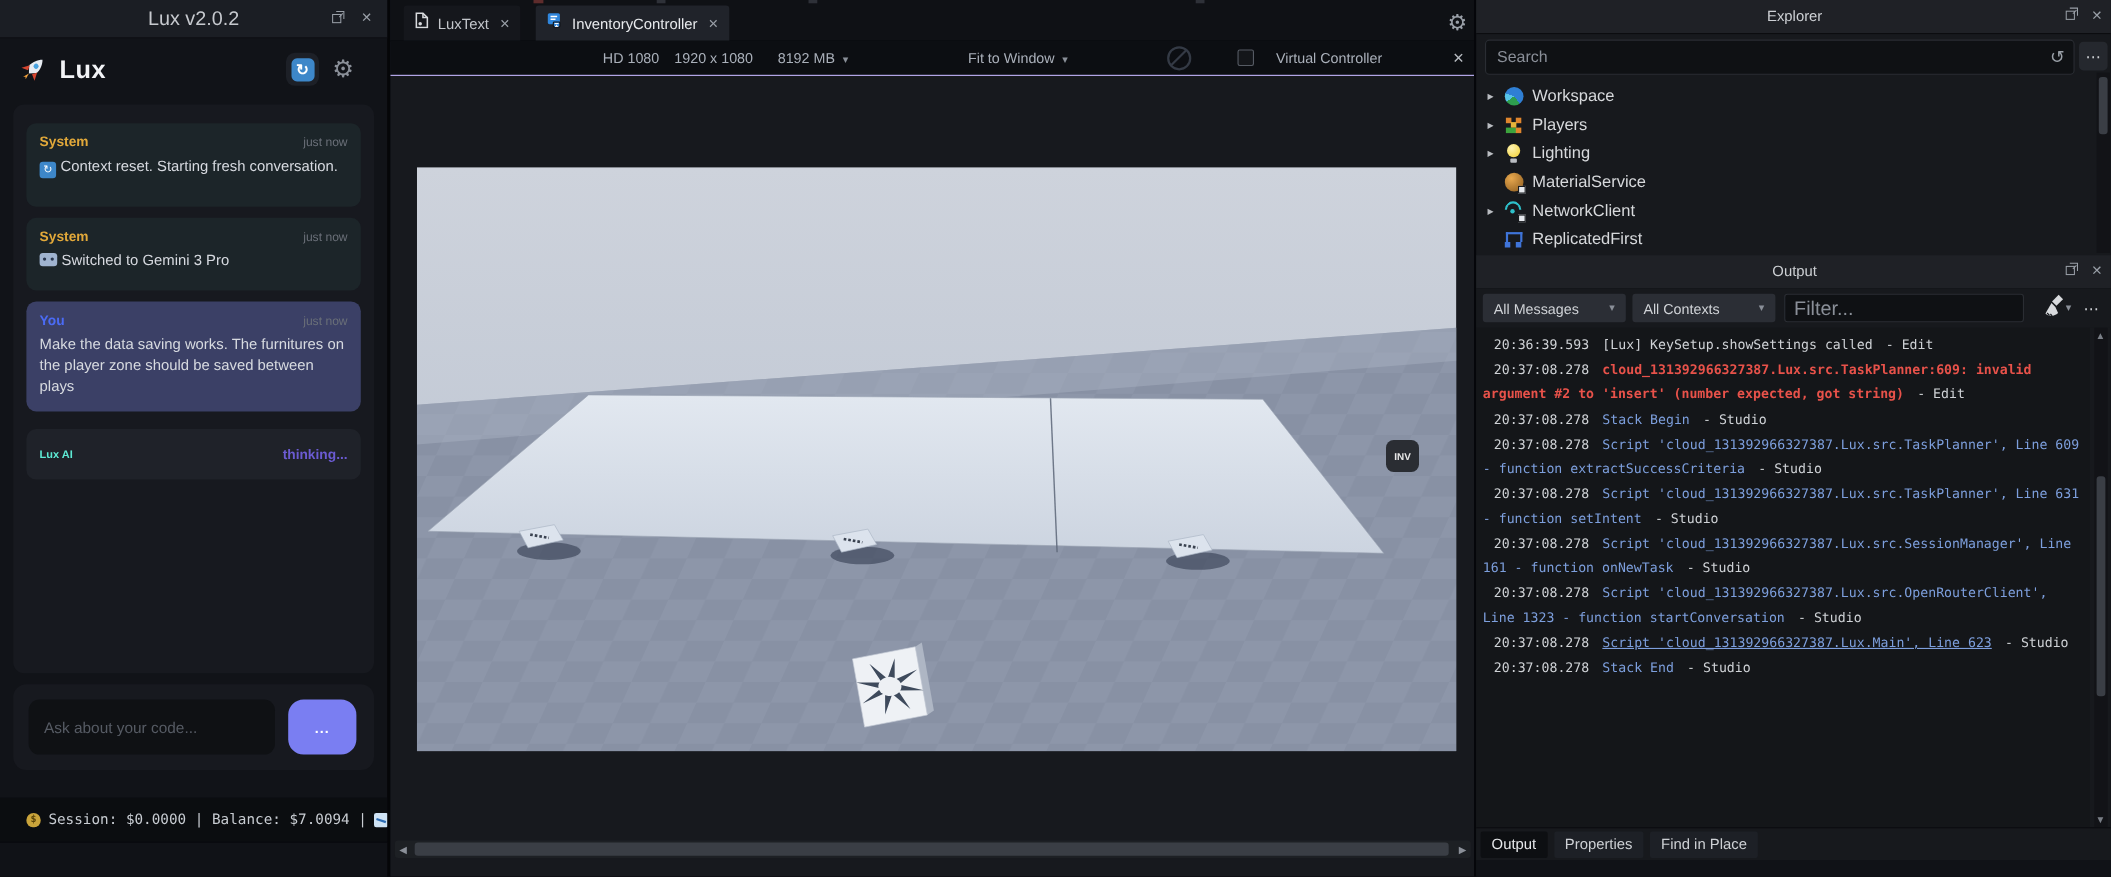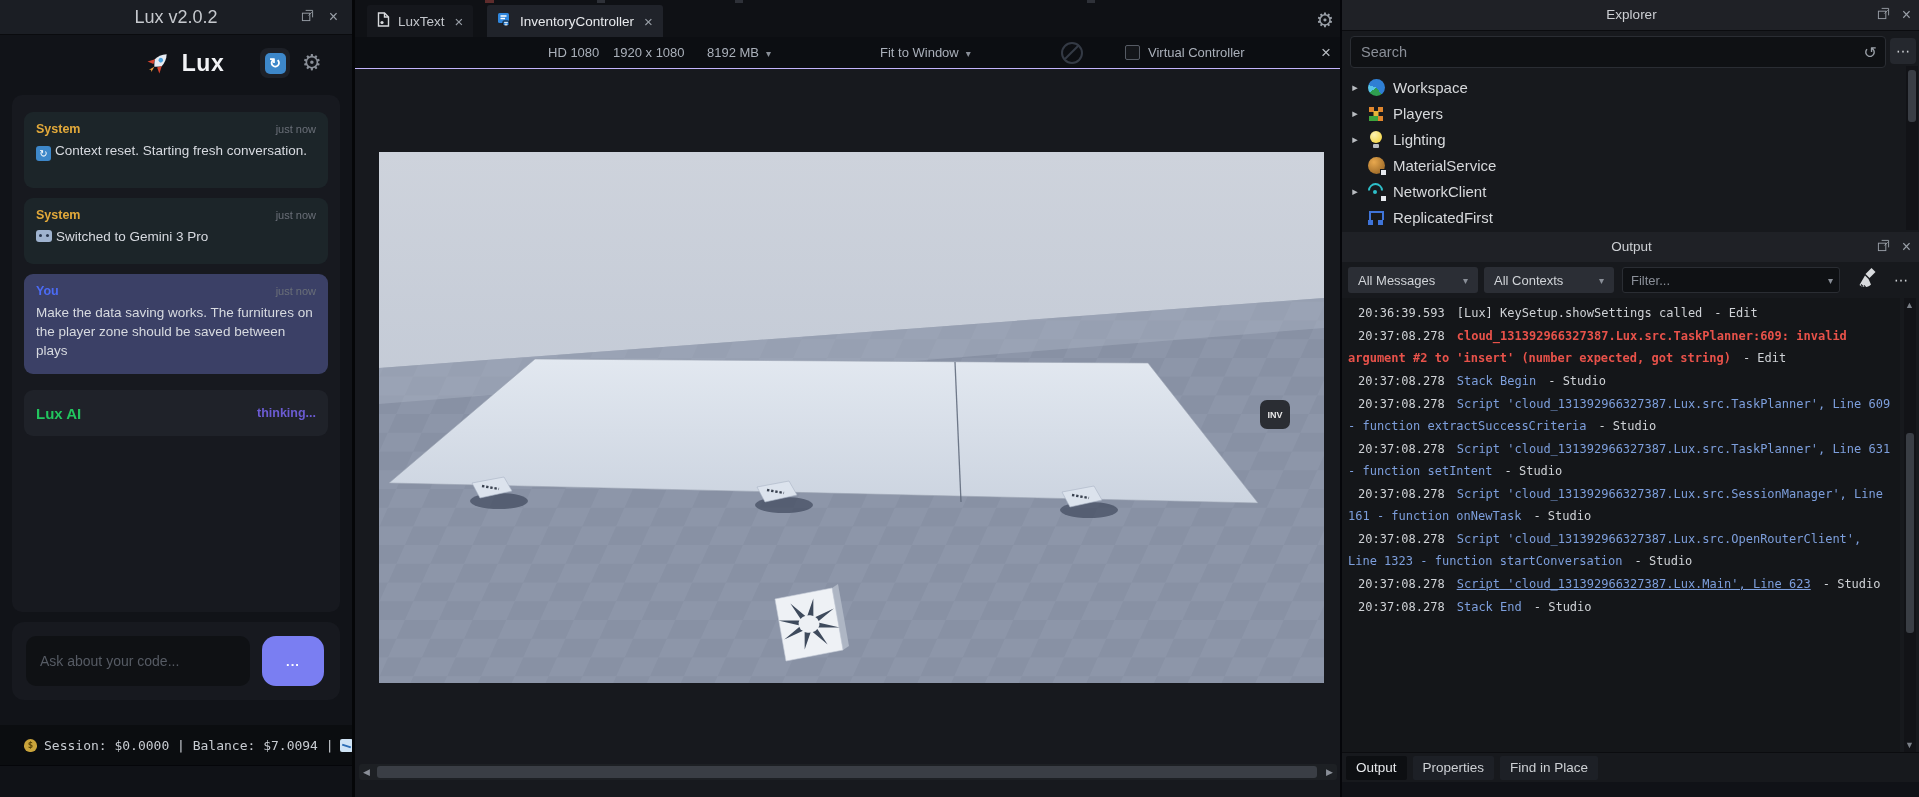--- a/index.html
+++ b/index.html
@@ -6,36 +6,36 @@
   body{font-family:"Liberation Sans",sans-serif;}
   #app{position:relative;width:1919px;height:797px;background:#0e1013;overflow:hidden;}
   .abs{position:absolute;}
   .flex{display:flex;align-items:center;}
 
   
   #lux-panel{left:0;top:0;width:352px;height:797px;background:#111318;border-right:3px solid #050608;}
   #lux-titlebar{left:0;top:0;width:352px;height:34px;background:#1b1e24;border-bottom:1px solid #0a0b0e;}
   #lux-title{width:100%;text-align:center;line-height:34px;color:#c6c9ce;font-size:18px;}
   .titlebar-ic{color:#9aa0a8;font-size:14px;cursor:default;}
-  #lux-logo-row{left:0;top:42px;width:352px;height:42px;justify-content:center;}
+  #lux-logo-row{left:0;top:42px;width:352px;height:42px;}
   .rocket{width:28px;height:28px;}
   #lux-appname{color:#f2f3f6;font-size:23px;font-weight:bold;letter-spacing:.5px;}
   .sq-btn{width:30px;height:30px;background:#1d2027;border-radius:8px;display:flex;align-items:center;justify-content:center;}
   .reset-chip{width:21px;height:21px;background:#3d87c9;border-radius:5px;color:#fff;font-size:14px;line-height:21px;text-align:center;font-weight:bold;}
   .gear{color:#8a8f98;font-size:22px;}
 
   #chat-box{left:12px;top:95px;width:328px;height:517px;background:#17191f;border-radius:10px;}
   .msg-card{position:absolute;left:12px;width:304px;border-radius:9px;padding:10px 12px;box-sizing:border-box;}
   .msg-sys{background:#1c2529;}
   .msg-you{background:#3b4066;}
   .msg-ai{background:#1f2229;}
   .msg-head{display:flex;justify-content:space-between;align-items:baseline;margin-bottom:6px;}
   .author-sys{color:#e2a93a;font-weight:bold;font-size:12.5px;}
   .author-you{color:#4b6bf5;font-weight:bold;font-size:12.5px;}
-  .author-ai{color:#22c55e;font-weight:bold;font-size:15px;}
+  .author-ai{color:#5eead4;font-weight:bold;font-size:10px;}
   .msg-time{color:#6a6f78;font-size:11px;}
   .msg-body{color:#d7dae0;font-size:13.5px;line-height:1.4;}
   .thinking{color:#6b5bd2;font-weight:bold;font-size:12.5px;}
   .mini-reset{display:inline-block;width:15px;height:15px;background:#3d87c9;border-radius:3px;color:#fff;font-size:10px;line-height:15px;text-align:center;vertical-align:-2px;margin-right:4px;}
   .mini-robot{display:inline-block;width:16px;height:12px;background:#9fb3cf;border-radius:3px;position:relative;vertical-align:-1px;margin-right:4px;}
   .mini-robot::before{content:"";position:absolute;width:3px;height:3px;background:#28364e;border-radius:50%;left:3px;top:4px;box-shadow:7px 0 #28364e;}
 
   #input-row{left:12px;top:622px;width:328px;height:78px;background:#17191f;border-radius:12px;}
   #chat-input{position:absolute;left:14px;top:14px;width:224px;height:50px;background:#0f1114;border:none;border-radius:10px;color:#c9ccd2;font-size:14px;padding:0 14px;box-sizing:border-box;font-family:"Liberation Sans",sans-serif;outline:none;}
   #chat-input::placeholder{color:#565b64;}
@@ -98,21 +98,21 @@
   .ico-network::before{content:"";position:absolute;width:11px;height:11px;border:2.5px solid #2ebfc9;border-radius:50%;border-left-color:transparent;border-bottom-color:transparent;transform:rotate(-45deg);left:0;top:0;}
   .ico-network::after{content:"";position:absolute;width:4px;height:4px;background:#2ebfc9;border-radius:50%;left:5px;top:7px;}
   .ico-replicated::before{content:"";position:absolute;width:11px;height:7px;border:2px solid #3f74d9;border-bottom:none;left:1px;top:2px;}
   .ico-replicated::after{content:"";position:absolute;width:5px;height:5px;background:#3f74d9;left:0;bottom:1px;box-shadow:10px 0 #3f74d9;}
   .v-scroll{position:absolute;width:12px;background:#121317;}
   .v-thumb{position:absolute;left:2px;width:8px;background:#3a3e45;border-radius:3px;}
 
   #out-toolbar{left:0;top:262px;width:579px;height:36px;background:#17191d;}
   .drop-btn{position:absolute;top:5px;height:26px;background:#2b2e35;border:none;border-radius:3px;color:#d0d3d7;font-size:13px;display:flex;align-items:center;padding:0 10px;font-family:"Liberation Sans",sans-serif;}
   #out-filter{position:absolute;left:280px;top:5px;width:218px;height:26px;background:#0f1114;border:1px solid #2a2d33;border-radius:3px;display:flex;align-items:center;box-sizing:border-box;}
-  #out-filter input{flex:1;background:transparent;border:none;outline:none;color:#b9bcc1;font-size:13px;padding:0 8px;font-family:"Liberation Sans",sans-serif;}
+  #out-filter input{flex:1;background:transparent;border:none;outline:none;color:#b9bcc1;font-size:18px;padding:0 8px;font-family:"Liberation Sans",sans-serif;}
   #out-filter input::placeholder{color:#8a8f98;}
   .broom-btn{position:absolute;left:508px;top:3px;width:30px;height:30px;background:transparent;border:none;}
   #out-dots{position:absolute;left:546px;top:5px;width:26px;height:26px;background:transparent;border:none;color:#cdd0d4;font-size:14px;}
 
   #log-area{left:0;top:298px;width:558px;height:454px;background:#141619;overflow:hidden;font-family:"DejaVu Sans Mono",monospace;font-size:12px;line-height:22px;padding:4px 0 0 6px;box-sizing:border-box;}
   .log-row{text-indent:10px;margin-bottom:1px;overflow-wrap:anywhere;width:545px;}
   .log-time{color:#cfd2d6;margin-right:12px;}
   .log-suffix{color:#cfd2d6;margin-left:12px;}
   .k-plain{color:#cfd2d6;}
   .k-error{color:#e8524a;font-weight:bold;}
@@ -252,21 +252,21 @@
     <div id="vp-toolbar" class="abs">
       <span class="vp-item" style="left:193px;">HD 1080</span>
       <span class="vp-item" style="left:258px;">1920 x 1080</span>
       <span class="vp-item" style="left:352px;"><span>8192 MB</span><span class="chev">▾</span></span>
       <span class="vp-item" style="left:525px;"><span>Fit to Window</span><span class="chev">▾</span></span>
       <span class="vp-item flex" style="left:706px;height:31px;">
           <span class="no-sign"></span>
         </span>
       <span class="vp-item flex" style="left:770px;height:31px;">
         <span class="checkbox"></span>
-        <span style="margin-left:8px;">Virtual Controller</span>
+        <span style="margin-left:20px;">Virtual Controller</span>
       </span>
       <span class="vp-item vp-close" style="left:966px;">×</span>
     </div>
 
     <div id="scene-wrap" class="abs">
       <svg width="945" height="531" viewBox="0 0 945 531">
         <defs>
           <linearGradient id="sky" x1="0" y1="0" x2="0" y2="1">
             <stop offset="0" stop-color="#ced3dc"></stop>
               <stop offset="1" stop-color="#b7c0cf"></stop>

